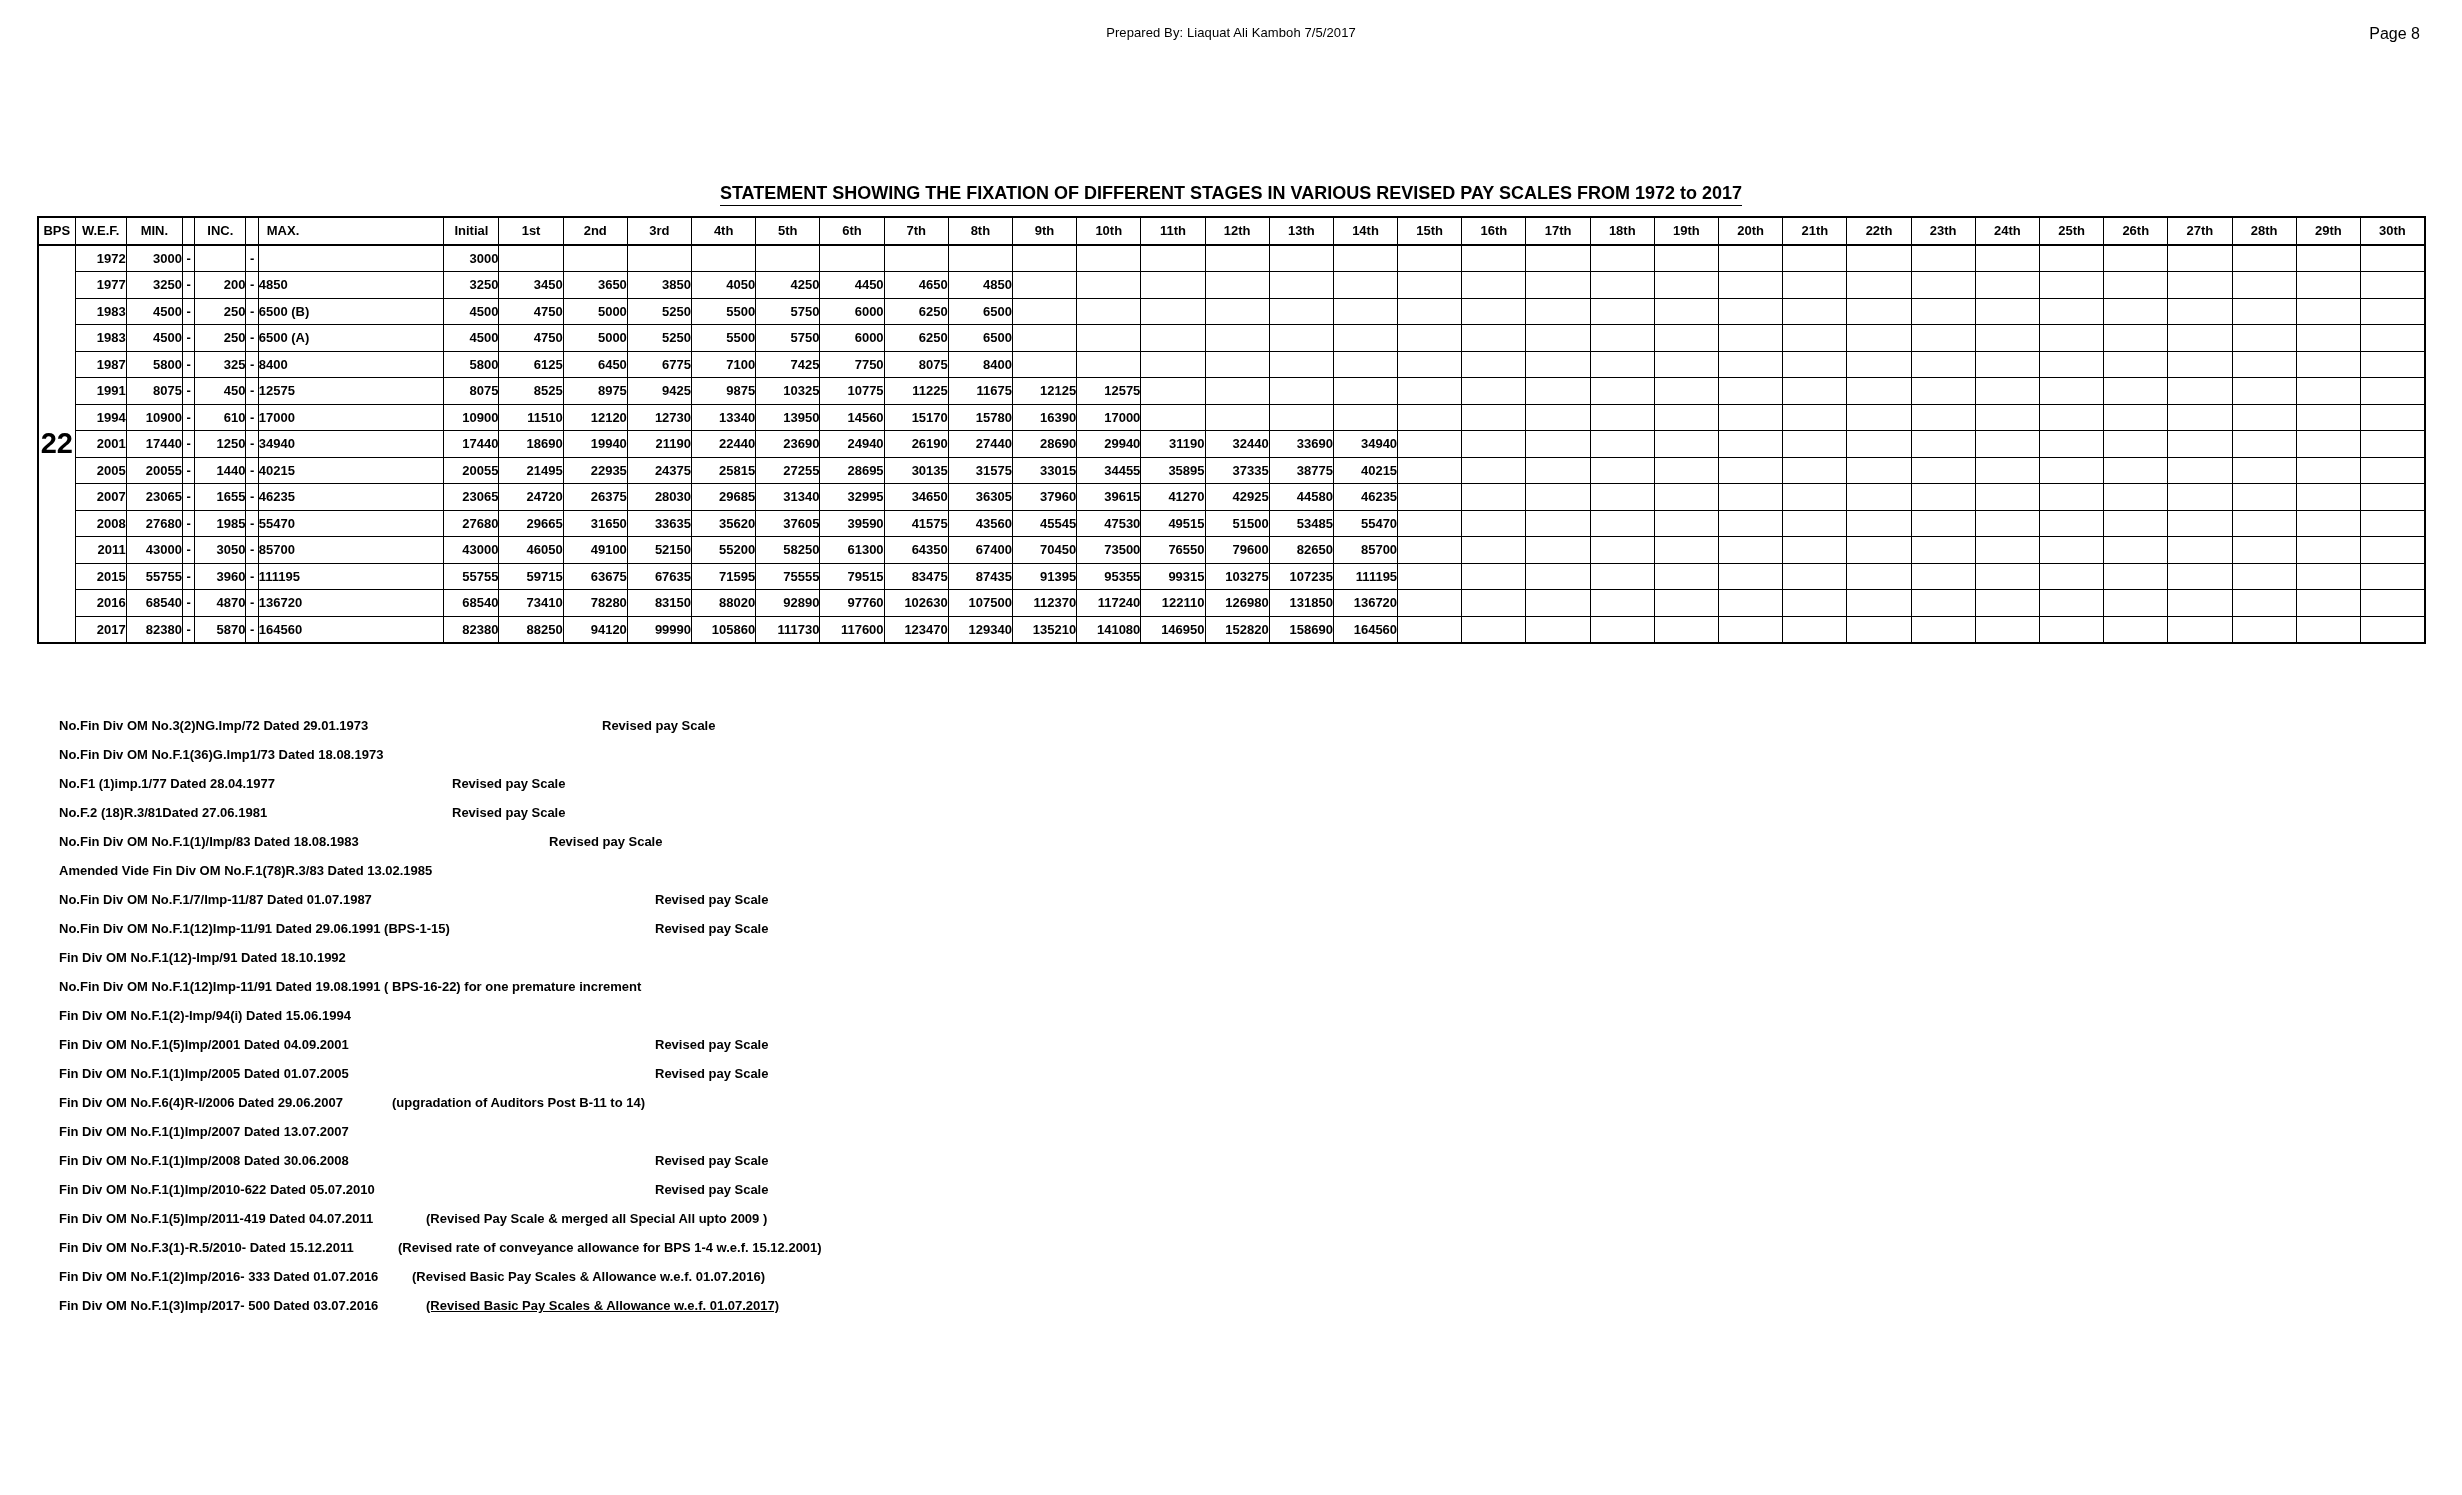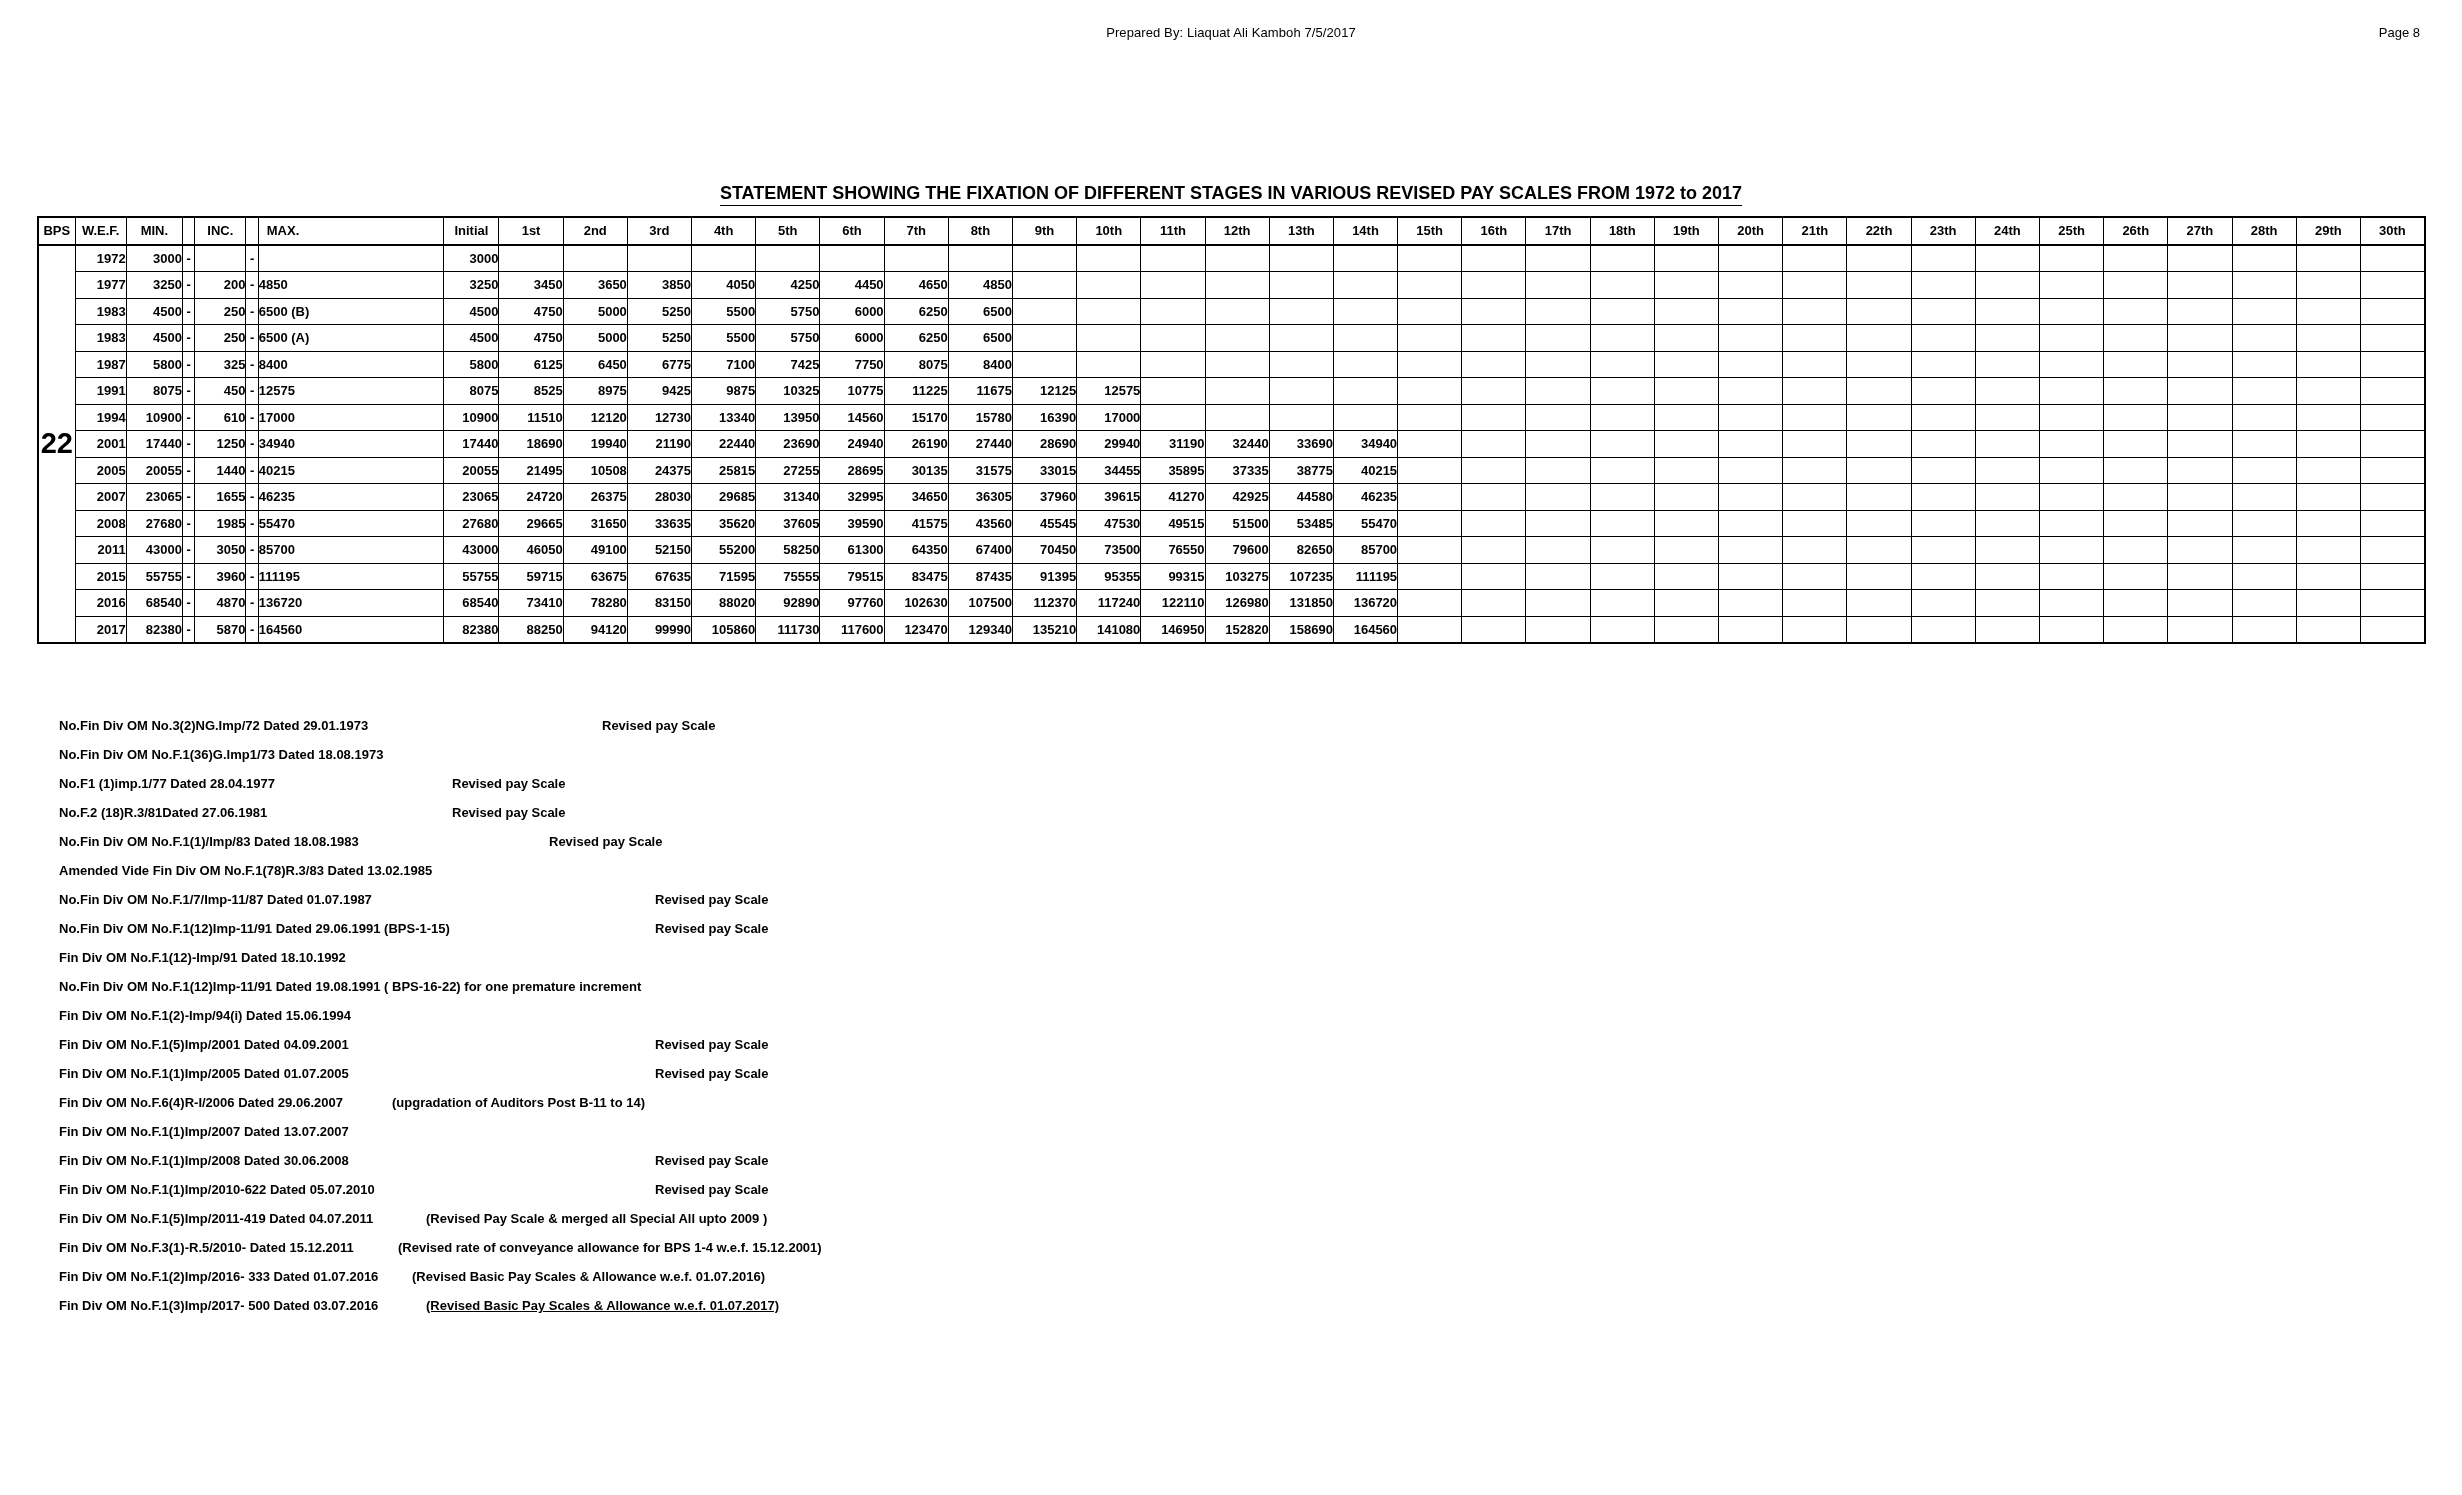--- a/index.html
+++ b/index.html
@@ -30,21 +30,21 @@
     width: 2462px;
     text-align: center;
     font-size: 13px;
     letter-spacing: 0.1px;
     white-space: nowrap;
   }
   .page-number {
     position: absolute;
     right: 42px;
     top: 0;
-    font-size: 13px;
+    font-size: 16px;
     white-space: nowrap;
   }
 
   
   .doc-title {
     position: absolute;
     top: 183px;
     left: 0;
     width: 2462px;
     text-align: center;
@@ -577,21 +577,21 @@
         </tr>
         <tr>
           <td class="wef">2005</td>
           <td class="min">20055</td>
           <td class="dash">-</td>
           <td class="inc">1440</td>
           <td class="dash">-</td>
           <td class="max">40215</td>
           <td class="initial">20055</td>
           <td class="num">21495</td>
-          <td class="num">10508</td>
+          <td class="num">22935</td>
           <td class="num">24375</td>
           <td class="num">25815</td>
           <td class="num">27255</td>
           <td class="num">28695</td>
           <td class="num">30135</td>
           <td class="num">31575</td>
           <td class="num">33015</td>
           <td class="num">34455</td>
           <td class="num">35895</td>
           <td class="num">37335</td>

